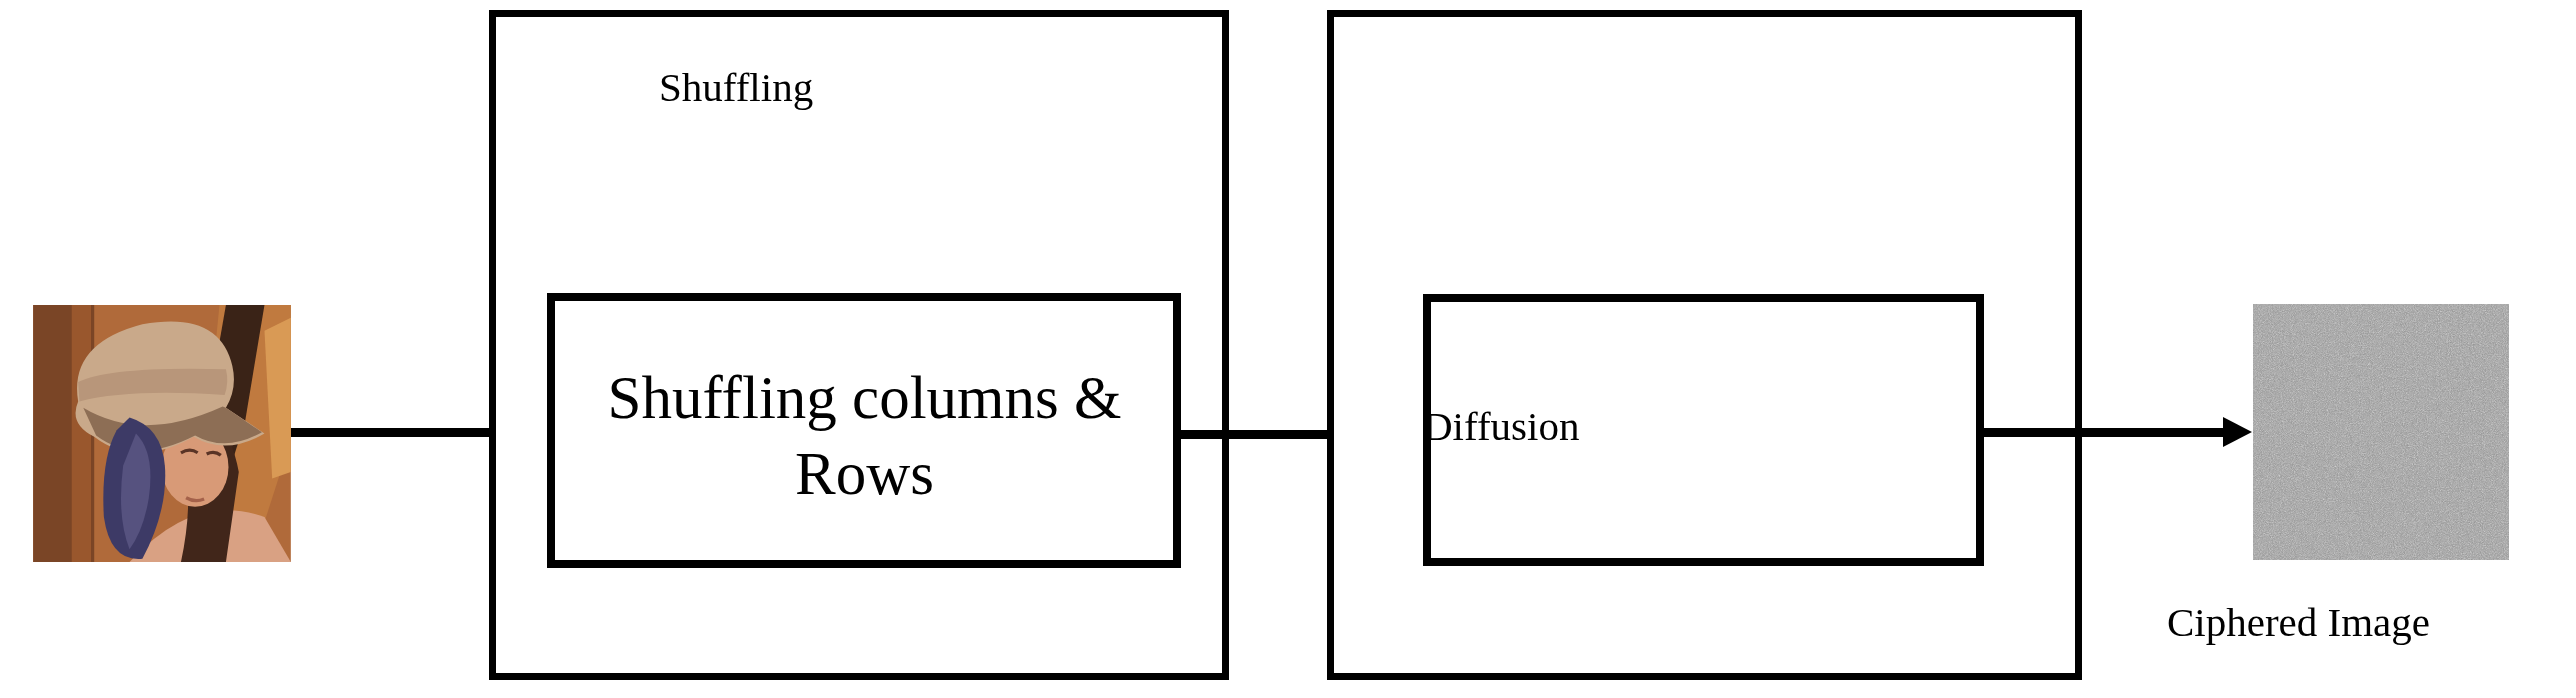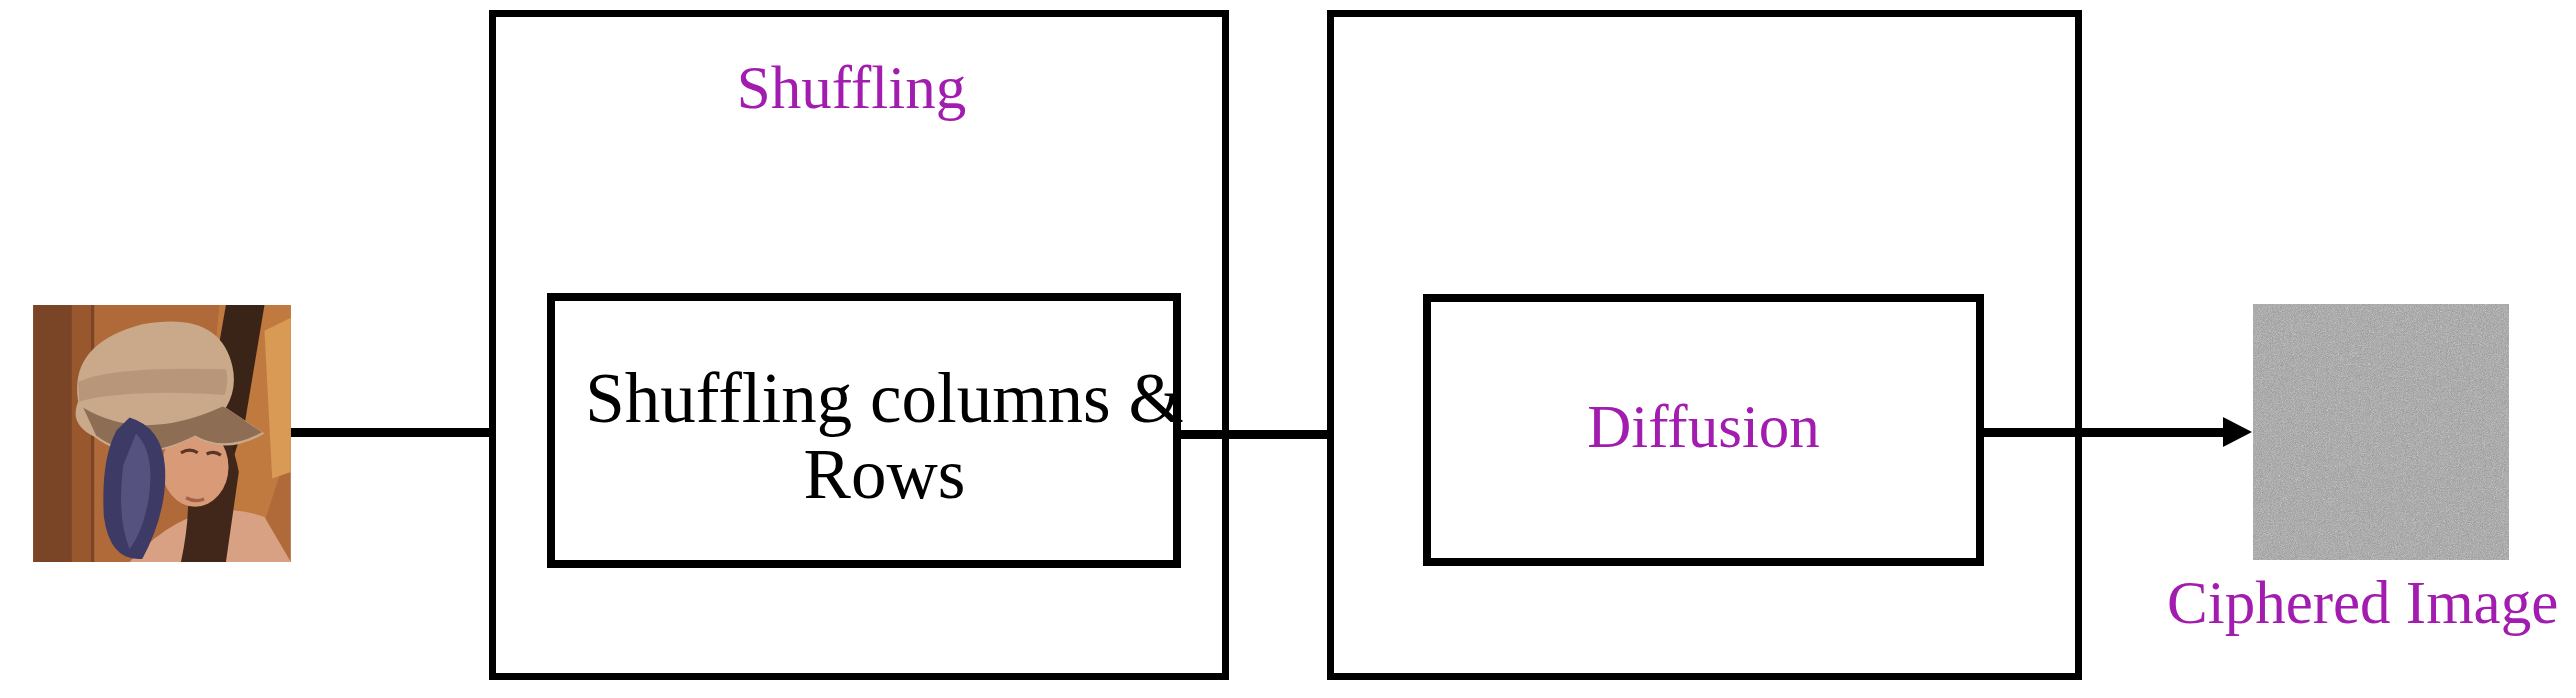--- a/index.html
+++ b/index.html
@@ -6,36 +6,34 @@
   .canvas{
     position:relative;
     width:2576px;height:699px;
     background:#ffffff;
     font-family:"Liberation Serif","DejaVu Serif",serif;
     color:#000;
     overflow:hidden;
   }
   .label{
     position:absolute;
-    font-size:61px;
+    font-size:41px;
     line-height:61px;
-    text-align:center;
     white-space:nowrap;
-    color:#a21caf;
+    color:#000000;
   }
   .box{position:absolute;background:#ffffff;}
   .outer-box{border:7.7px solid #000;}
   .inner-box{border:8.3px solid #000;}
   .inner-text{
     position:absolute;
-    font-size:71px;
+    font-size:61px;
     line-height:76px;
     text-align:center;
     color:#000;
-    padding-left:20px;
   }
   .arrow-bar{position:absolute;height:9px;background:#000;}
   .arrow-head{
     position:absolute;width:0;height:0;
     border-top:15.4px solid transparent;
     border-bottom:15.4px solid transparent;
     border-left:29.5px solid #000;
   }
   .photo{position:absolute;display:block;}
 </style>
@@ -102,16 +100,16 @@
           <feFuncR type="linear" slope="0.55" intercept="0.30"></feFuncR>
           <feFuncG type="linear" slope="0.55" intercept="0.30"></feFuncG>
           <feFuncB type="linear" slope="0.55" intercept="0.30"></feFuncB>
         </feComponentTransfer>
       </filter>
     </defs>
     <rect x="0" y="0" width="399" height="399" fill="#919191"></rect>
     <rect x="0" y="0" width="399" height="399" filter="url(#grainNoise)"></rect>
   </svg>
 
-  <div class="label" style="left:2167px;top:572px;width:385px;">Ciphered Image</div>
+  <div class="label" style="left:2167px;top:592px;width:385px;">Ciphered Image</div>
 
 </div>
 
 
 </body></html>

